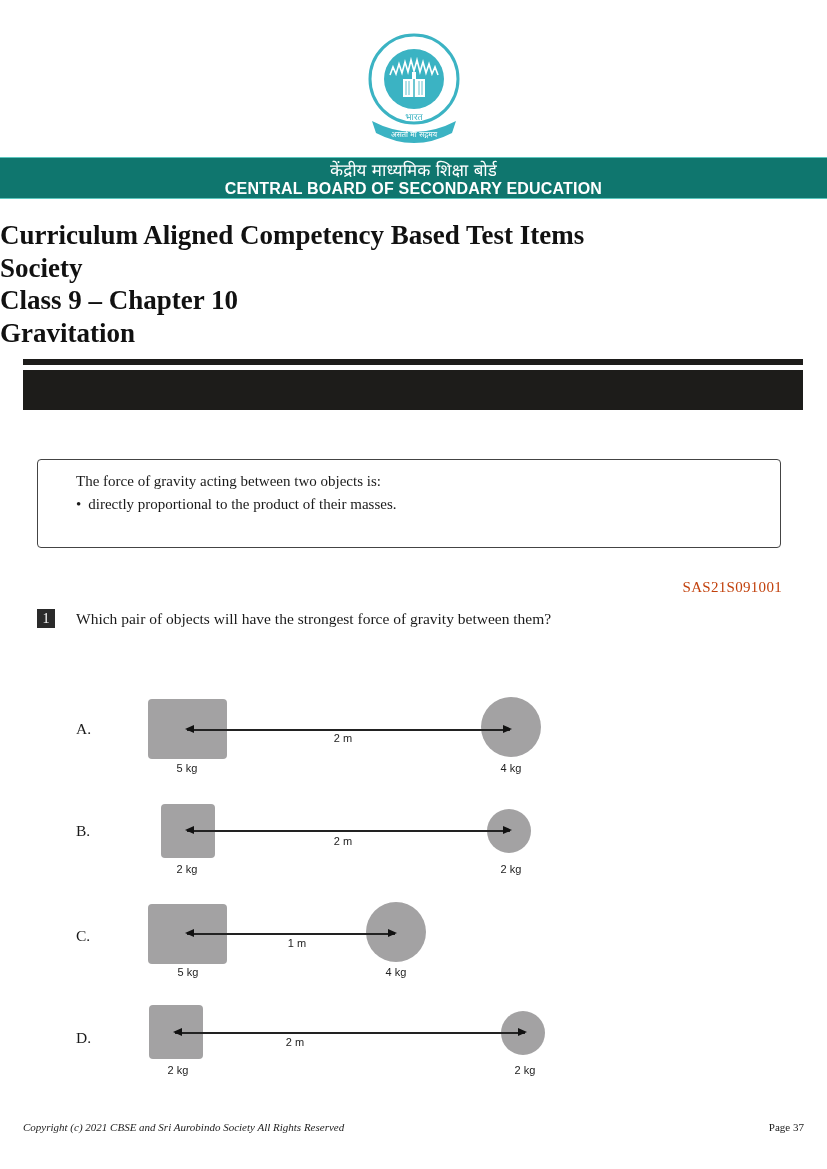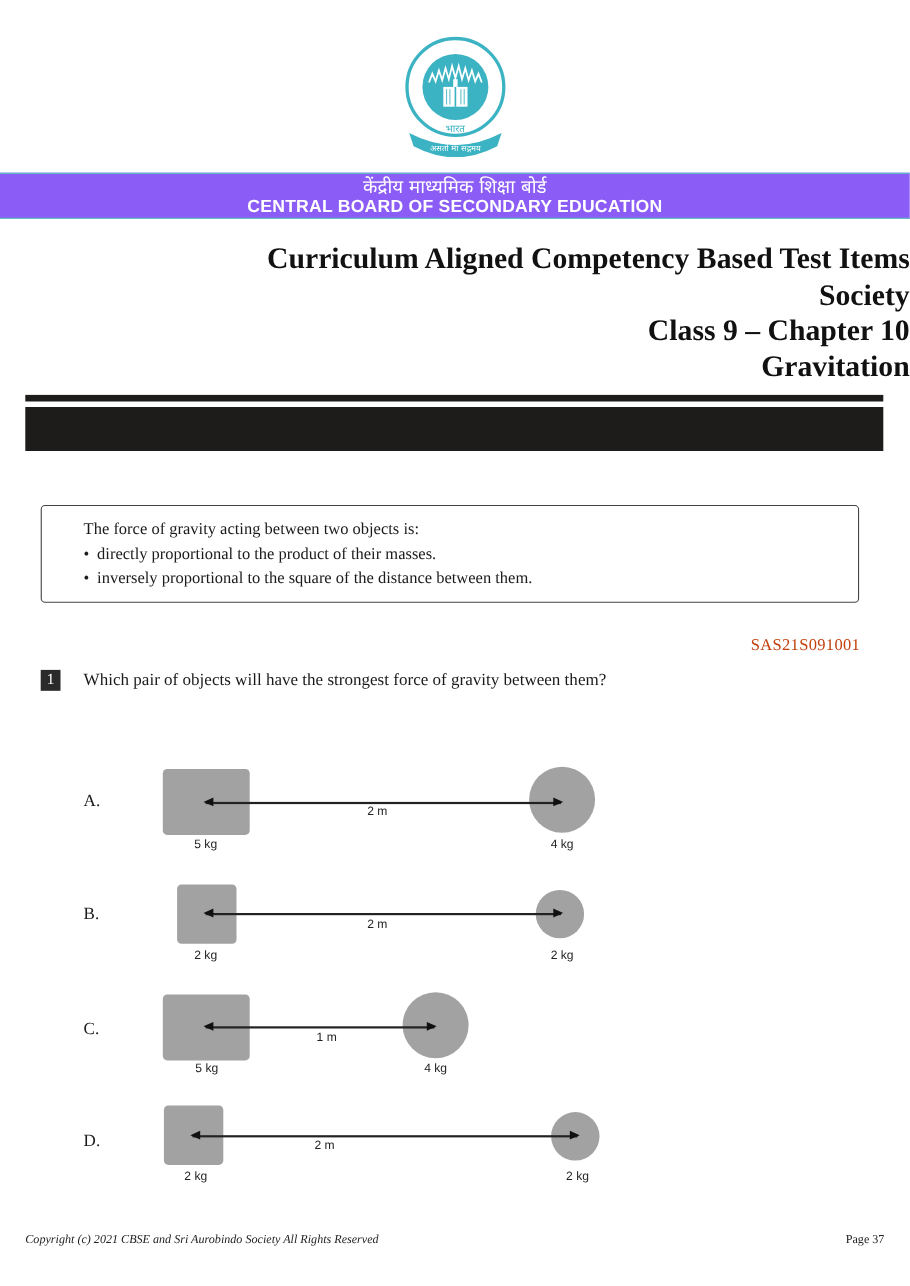--- a/index.html
+++ b/index.html
@@ -1,21 +1,21 @@
 <!DOCTYPE html>
 <html><head>
   <meta charset="utf-8">
   <style>
     html, body { margin: 0; padding: 0; background: #ffffff; }
     body { width: 827px; height: 1169px; position: relative; overflow: hidden; font-family: "DejaVu Serif", serif; color: #1a1a1a; }
     .logo { position: absolute; left: 366px; top: 33px; width: 96px; height: 110px; }
-    .banner { position: absolute; left: 0; top: 157px; width: 827px; height: 40px; background: #8b5cf6; border-top: 1px solid #5cc7bf; border-bottom: 1px solid #5cc7bf; color: #ffffff; text-align: center; }
+    .banner { position: absolute; left: 0; top: 157px; width: 827px; height: 40px; background: #0f766e; border-top: 1px solid #5cc7bf; border-bottom: 1px solid #5cc7bf; color: #ffffff; text-align: center; }
     .banner .hindi { font-family: "DejaVu Sans", sans-serif; font-size: 17px; line-height: 22px; margin-top: 1px; }
     .banner .english { font-family: "Liberation Sans", sans-serif; font-weight: bold; font-size: 16px; line-height: 15px; letter-spacing: 0.2px; }
-    .titles { position: absolute; left: 0; top: 219px; width: 827px; text-align: right; font-family: "Liberation Serif", serif; font-weight: bold; font-size: 27px; line-height: 32.5px; color: #111; }
+    .titles { position: absolute; left: 0; top: 219px; width: 827px; text-align: left; font-family: "Liberation Serif", serif; font-weight: bold; font-size: 27px; line-height: 32.5px; color: #111; }
     .rule-thin { position: absolute; left: 23px; top: 359px; width: 780px; height: 6px; background: #1d1c1a; }
     .rule-thick { position: absolute; left: 23px; top: 370px; width: 780px; height: 40px; background: #1d1c1a; }
     .info-box { position: absolute; left: 37px; top: 459px; width: 744px; height: 89px; border: 1.5px solid #444; border-radius: 4px; box-sizing: border-box; padding: 10px 0 11px 38px; font-family: "Liberation Serif", serif; font-size: 15px; line-height: 22.5px; }
     .info-box ul { margin: 0; padding: 0; list-style: none; }
     .info-box li::before { content: "•"; margin-right: 7px; }
     .item-code { position: absolute; right: 45px; top: 579px; font-family: "Liberation Serif", serif; font-size: 15px; color: #c2410c; letter-spacing: 0.3px; text-align: center; }
     .qnum { position: absolute; left: 37px; top: 609px; width: 18px; height: 19px; background: #2a2a2a; color: #fff; font-family: "Liberation Serif", serif; font-size: 14px; line-height: 19px; text-align: center; }
     .qtext { position: absolute; left: 76px; top: 609px; font-family: "Liberation Serif", serif; font-size: 15.5px; line-height: 20px; }
     .option { position: absolute; left: 0; width: 827px; }
     .opt-label { position: absolute; left: 76px; font-family: "Liberation Serif", serif; font-size: 15.5px; }
@@ -67,21 +67,20 @@
   <div>Gravitation</div>
 </div>
 
 <div class="rule-thin"></div>
 <div class="rule-thick"></div>
 
 <div class="info-box">
   <div>The force of gravity acting between two objects is:</div>
   <ul>
     <li>directly proportional to the product of their masses.</li>
-    <li>inversely proportional to the square of the distance between them.</li>
   </ul>
 </div>
 
 <div class="item-code">SAS21S091001</div>
 <div class="qnum">1</div>
 <div class="qtext">Which pair of objects will have the strongest force of gravity between them?</div>
 
 <div class="option" style="top:690px;">
   <div class="opt-label" style="top:30px;">A.</div>
   <div class="square" style="left:148px; top:9px; width:79px; height:60px;"></div>

